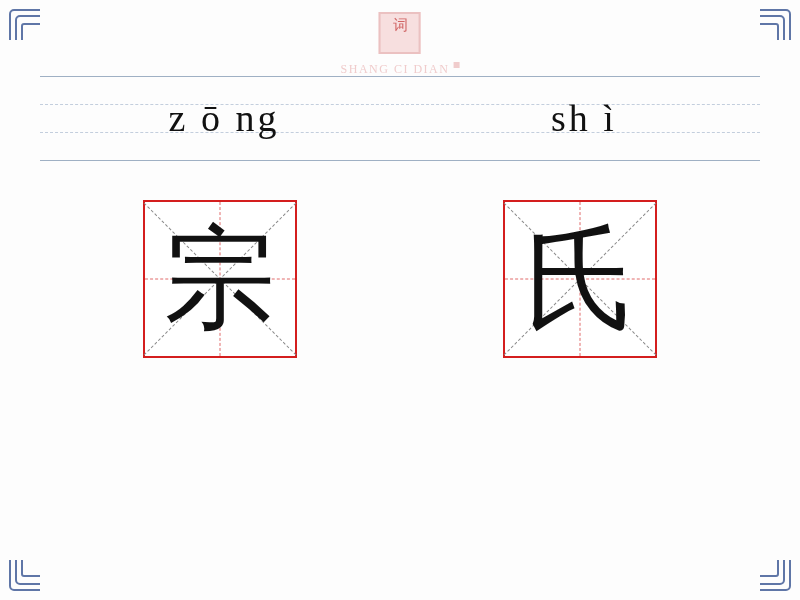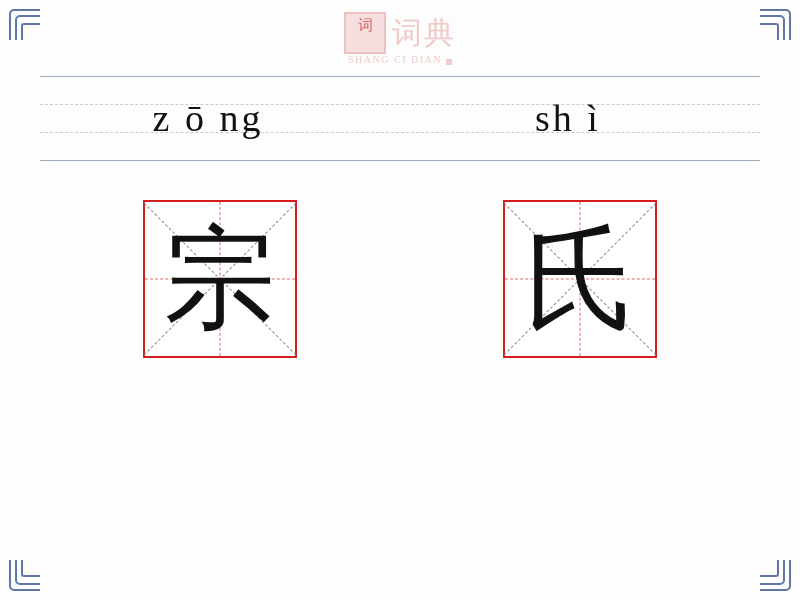--- a/index.html
+++ b/index.html
@@ -66,26 +66,26 @@
     font-family: "Liberation Serif", serif;
     opacity: 0.85;
   }
   .logo-text {
     font-size: 30px;
     color: #f0c9c9;
     letter-spacing: 2px;
     font-family: "Liberation Serif", serif;
   }
   .logo-sub {
-    margin-top: 0;
-    font-size: 10px;
+    margin-top: 8px;
+    font-size: 12px;
     color: #f0cccc;
     letter-spacing: 1.5px;
     display: flex;
-    align-items: flex-end;
+    align-items: flex-start;
     gap: 4px;
   }
   .logo-sub .dot {
     width: 6px; height: 6px;
     background: #f0cccc;
     display: inline-block;
   }
 
   
   .staff {
@@ -104,21 +104,21 @@
   }
   .staff .line.solid-strong { border-top: 1px solid #9fb0c4; }
   .staff .line.dashed { border-top: 1px dashed #c3cedd; }
   .staff .l1 { top: 0px; }
   .staff .l2 { top: 28px; }
   .staff .l3 { top: 56px; }
   .staff .l4 { top: 84px; }
 
   .pinyin-row {
     position: absolute;
-    left: 28px;
+    left: 44px;
     top: 76px;
     width: 720px;
     height: 84px;
     display: flex;
   }
   .pinyin-cell {
     flex: 1 1 0;
     display: flex;
     align-items: center;
     justify-content: center;
@@ -242,21 +242,20 @@
         <path d="M2 32 V6 a4 4 0 0 1 4 -4 H32"></path>
         <path d="M8 32 V12 a4 4 0 0 1 4 -4 H32"></path>
         <path d="M14 32 V18 a2 2 0 0 1 2 -2 H32"></path>
       </g>
     </svg>
   </div>
 
   <div class="logo-wrap">
     <div class="logo-row">
       <div class="logo-seal">词</div>
-      <div class="logo-text">词典</div>
     </div>
     <div class="logo-sub">
       <span>SHANG CI DIAN</span>
       <span class="dot"></span>
     </div>
   </div>
 
   <div class="staff">
     <div class="line l1 solid-strong"></div>
     <div class="line l2 dashed"></div>

